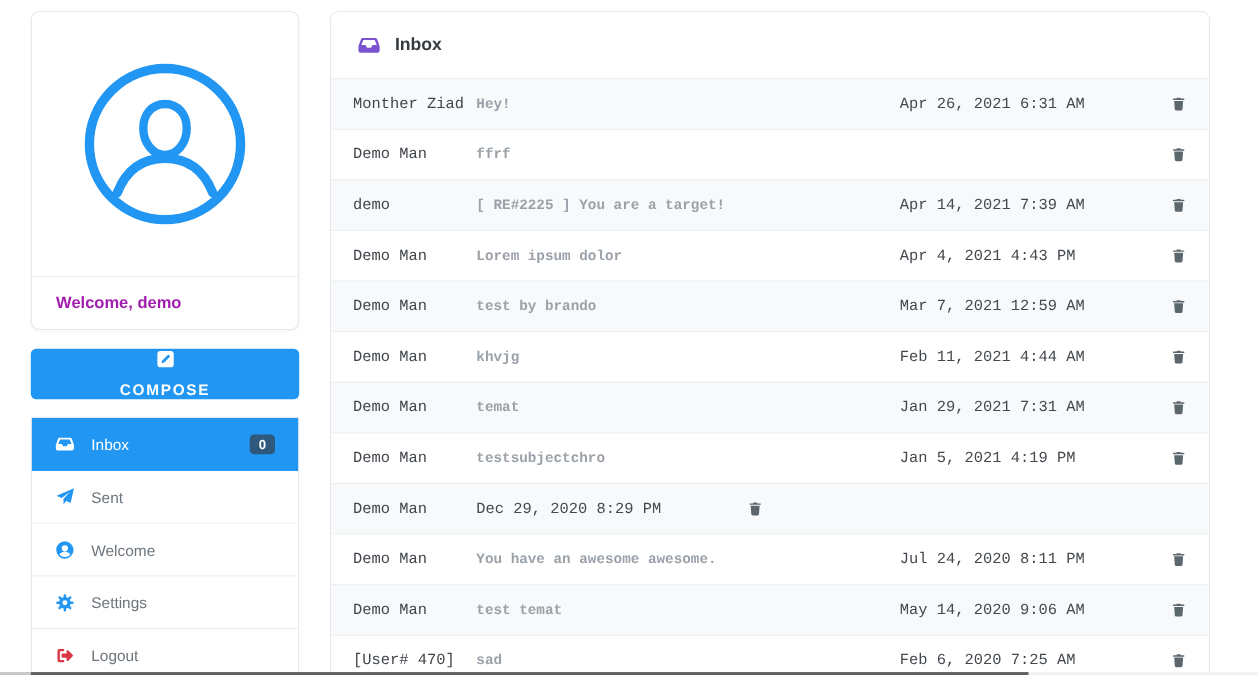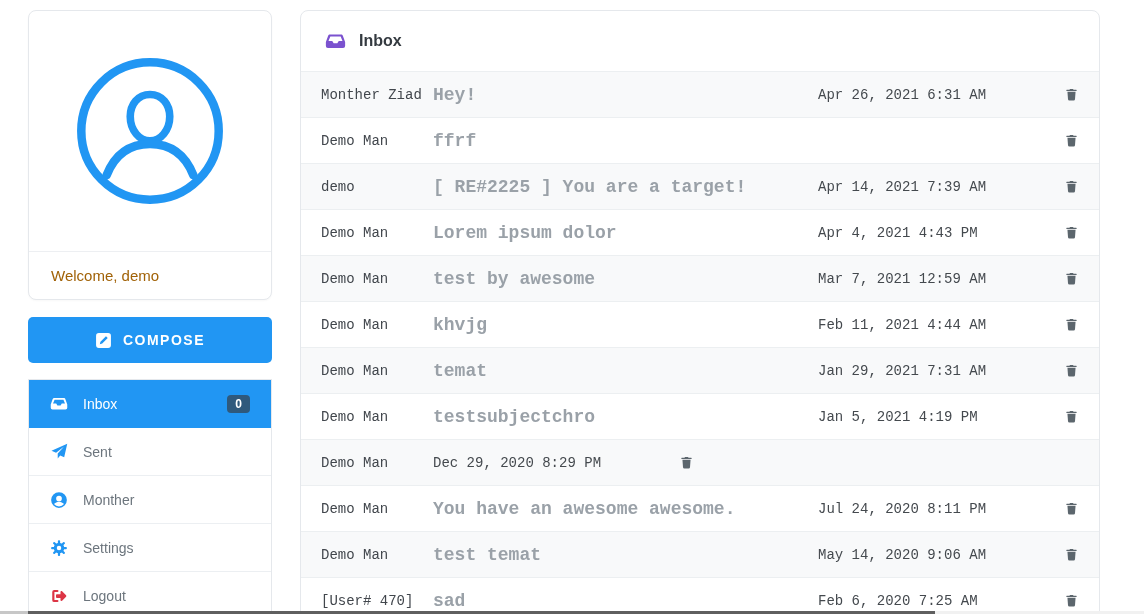--- a/index.html
+++ b/index.html
@@ -4,25 +4,25 @@
 <style>
   html,body{margin:0;padding:0;background:#fff;}
   .screen{position:relative;width:1144px;height:614px;overflow:hidden;background:#ffffff;
           font-family:"Liberation Sans",sans-serif;}
 
   
   .sidebar{position:absolute;left:28px;top:10px;width:244px;}
   .profile-card{background:#fff;border:1px solid #e5e8ec;border-radius:8px;box-shadow:0 1px 2px rgba(0,0,0,.03);}
   .avatar-wrap{height:240px;display:flex;align-items:center;justify-content:center;}
   .avatar-wrap svg{width:152px;height:152px;color:#2196f3;}
-  .welcome{border-top:1px solid #edeff2;padding:15px 22px;font-weight:normal;font-size:15px;color:#a16207;}
+  .welcome{border-top:1px solid #edeff2;padding:15px 22px;font-weight:bold;font-size:15px;color:#a21caf;}
 
   .compose-btn{margin-top:17px;width:100%;height:46px;background:#2196f3;border:none;border-radius:5px;
                color:#fff;font-weight:bold;font-size:14px;letter-spacing:1.5px;display:flex;align-items:center;
-               justify-content:center;gap:11px;cursor:pointer;font-family:inherit;}
+               justify-content:center;gap:11px;cursor:pointer;font-family:inherit;flex-direction:column;}
   .compose-btn svg{width:17px;height:17px;}
 
   .nav{margin-top:16px;border:1px solid #e5e8ec;background:#fff;}
   .nav-item{height:47px;display:flex;align-items:center;gap:15px;padding:0 21px;
             border-bottom:1px solid #eceff2;color:#6c757d;font-size:14px;cursor:pointer;}
   .nav-icon{width:18px;height:18px;display:flex;color:#2196f3;flex-shrink:0;}
   .nav-icon svg{width:100%;height:100%;}
   .nav-item.active{background:#2196f3;color:#fff;border-bottom-color:#2196f3;}
   .nav-item.active .nav-icon{color:#fff;}
   .nav-item.logout .nav-icon{color:#dc3545;}
@@ -33,21 +33,21 @@
   .main-panel{position:absolute;left:300px;top:10px;width:800px;height:660px;background:#fff;
               border:1px solid #e5e8ec;border-radius:8px;overflow:hidden;box-sizing:border-box;}
   .panel-header{height:60px;display:flex;align-items:center;gap:13px;padding:0 24px;}
   .panel-header .hdr-icon{width:21px;height:21px;color:#7b52cf;display:flex;}
   .panel-header .hdr-icon svg{width:100%;height:100%;}
   .panel-title{font-size:16px;font-weight:bold;color:#343a40;}
 
   .email-row{height:45px;display:flex;align-items:center;padding:0 20px;border-top:1px solid #eceff1;font-size:14px;font-family:Liberation Mono, monospace;}
   .email-row:nth-child(odd){background:#f8f9fa;}
   .sender{width:112px;flex-shrink:0;color:#41464c;}
-  .subject{flex:1;color:#9aa1a8;font-weight:bold;font-size:18px;cursor:pointer;}
+  .subject{flex:1;color:#9aa1a8;font-weight:bold;font-size:13px;cursor:pointer;}
   .date{width:240px;color:#44494e;flex-shrink:0;}
   .trash-btn{background:none;border:none;padding:0;margin-left:6px;cursor:pointer;color:#5c666d;display:flex;}
   .trash-btn svg{width:15px;height:17px;}
 
   
   .hscroll{position:absolute;left:0;right:0;bottom:0;height:3px;background:#f1f1f1;}
   .hscroll-corner{position:absolute;left:0;top:0;width:28px;height:3px;background:#c7c7c7;}
   .hscroll-thumb{position:absolute;left:28px;top:0;width:907px;height:3px;background:#5f5f5f;}
 </style>
 </head>
@@ -96,21 +96,21 @@
         </span>
         <span>Sent</span>
       </div>
 
       <div class="nav-item">
         <span class="nav-icon">
           <svg viewBox="0 0 24 24" fill="currentColor">
             <path fill-rule="evenodd" clip-rule="evenodd" d="M12 1.5a10.5 10.5 0 1 0 0 21 10.5 10.5 0 0 0 0-21zm0 4.7a3.8 3.8 0 1 1 0 7.6 3.8 3.8 0 0 1 0-7.6zm0 14.4a8.6 8.6 0 0 1-6.7-3.2c1.5-2 4-3.2 6.7-3.2s5.2 1.2 6.7 3.2a8.6 8.6 0 0 1-6.7 3.2z"></path>
           </svg>
         </span>
-        <span>Monther</span>
+        <span>Welcome</span>
       </div>
 
       <div class="nav-item">
         <span class="nav-icon">
           <svg viewBox="0 0 24 24" fill="currentColor">
             <rect x="10.5" y="1.5" width="3" height="21" rx="1.2"></rect>
             <rect x="10.5" y="1.5" width="3" height="21" rx="1.2" transform="rotate(45 12 12)"></rect>
             <rect x="10.5" y="1.5" width="3" height="21" rx="1.2" transform="rotate(90 12 12)"></rect>
             <rect x="10.5" y="1.5" width="3" height="21" rx="1.2" transform="rotate(135 12 12)"></rect>
             <circle cx="12" cy="12" r="7"></circle>
@@ -186,21 +186,21 @@
     <button class="trash-btn">
       <svg viewBox="0 0 24 24" fill="currentColor">
         <path d="M9.5 3 8.8 4.2H4.6a1.05 1.05 0 0 0 0 2.1h14.8a1.05 1.05 0 0 0 0-2.1h-4.2L14.5 3h-5z"></path>
         <path d="M5.5 7.6h13l-.9 12.1a2.2 2.2 0 0 1-2.2 2H8.6a2.2 2.2 0 0 1-2.2-2L5.5 7.6z"></path>
       </svg>
     </button>
   </div>
 
   <div class="email-row">
     <span class="sender">Demo Man</span>
-    <span class="subject">test by awesome</span>
+    <span class="subject">test by brando</span>
     <span class="date">Mar 7, 2021 12:59 AM</span>
     <button class="trash-btn">
       <svg viewBox="0 0 24 24" fill="currentColor">
         <path d="M9.5 3 8.8 4.2H4.6a1.05 1.05 0 0 0 0 2.1h14.8a1.05 1.05 0 0 0 0-2.1h-4.2L14.5 3h-5z"></path>
         <path d="M5.5 7.6h13l-.9 12.1a2.2 2.2 0 0 1-2.2 2H8.6a2.2 2.2 0 0 1-2.2-2L5.5 7.6z"></path>
       </svg>
     </button>
   </div>
 
   <div class="email-row">

